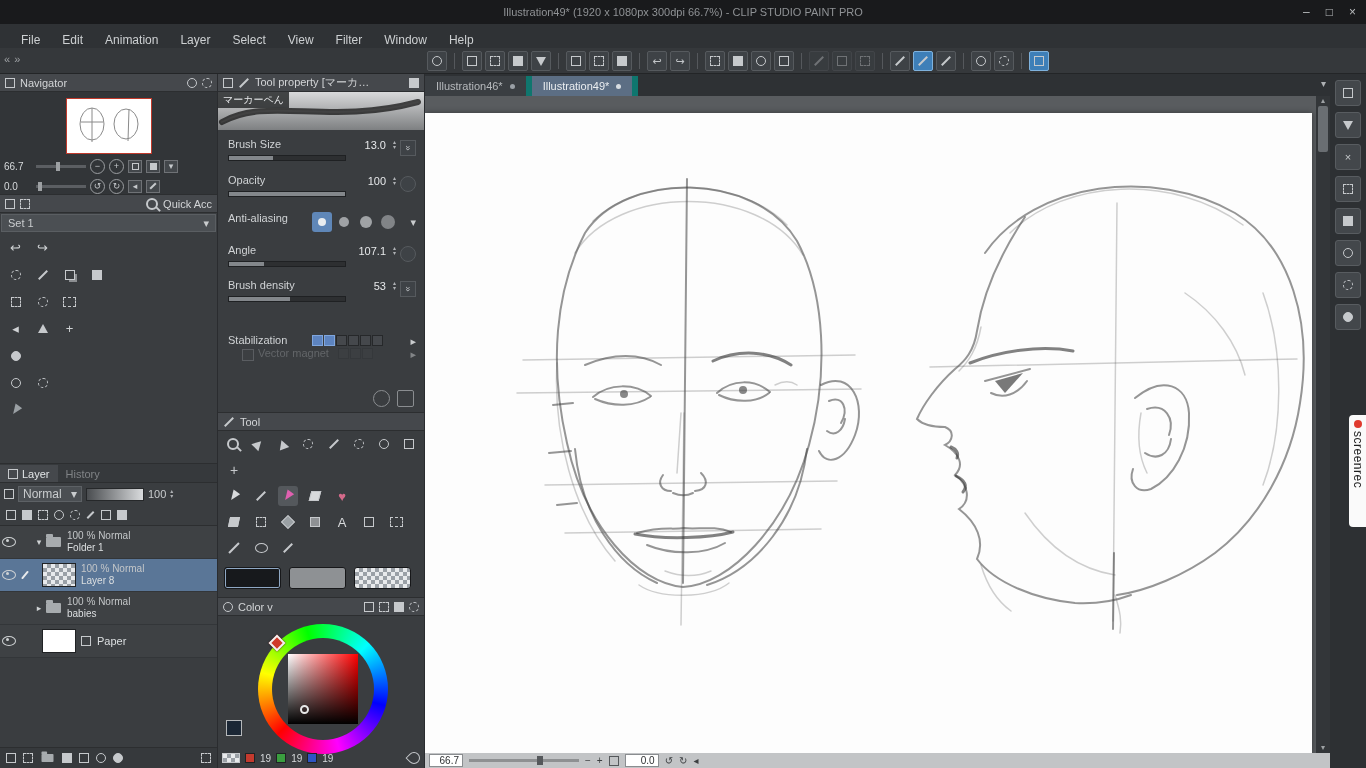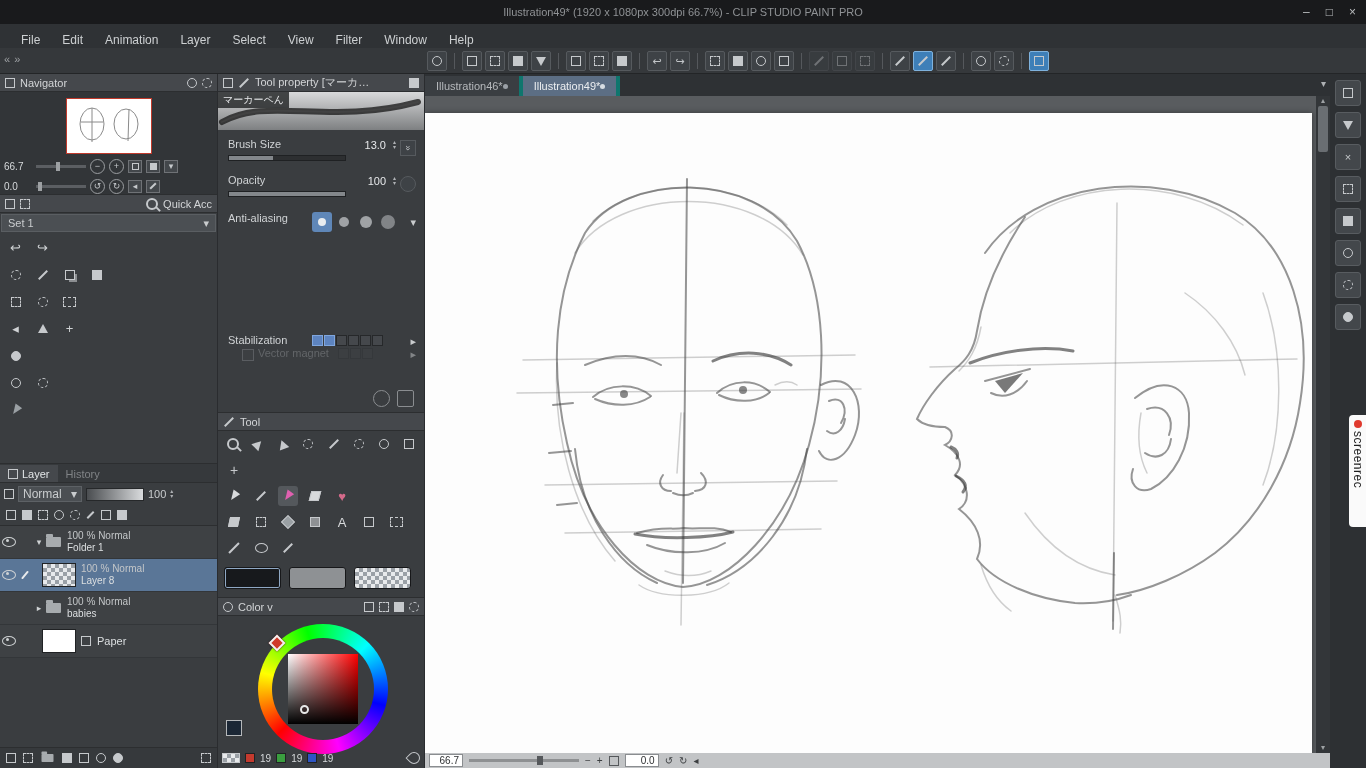--- a/index.html
+++ b/index.html
@@ -123,21 +123,21 @@
   .fgchip{position:absolute;left:8px;top:122px;width:16px;height:16px;background:#1b2735;border:1px solid #b5b8ba;box-sizing:border-box;}
   .rgb-row{position:absolute;left:4px;right:4px;bottom:3px;height:14px;display:flex;align-items:center;gap:5px;font-size:10px;color:#d5d8da;}
   .cchip{width:8px;height:8px;border:1px solid #202224;}
   .cchip.r{background:#c43a2e;}
   .cchip.g{background:#3a9e3f;}
   .cchip.b{background:#2e55c4;}
   .dropper{width:10px;height:10px;border:1px solid #c6c9cc;border-radius:50% 50% 50% 0;transform:rotate(45deg);}
   
   .canvas-area{position:absolute;left:425px;top:0;width:905px;height:694px;background:#595c5f;}
   .tabbar{position:absolute;left:0;top:0;right:0;height:22px;background:#2e3134;display:flex;align-items:flex-end;}
-  .tab{height:20px;display:flex;align-items:center;gap:0;padding:0 11px;background:#3a3e42;color:#b6b9bc;font-size:11px;border-right:4px solid #0f766e;}
+  .tab{height:20px;display:flex;align-items:center;gap:7px;padding:0 11px;background:#3a3e42;color:#b6b9bc;font-size:11px;border-right:6px solid #0f766e;}
   .tab.active{background:#5c6e84;color:#eaedf0;}
   .tabdot{width:5px;height:5px;border-radius:50%;background:#9aa0a6;}
   .tab.active .tabdot{background:#d7dde2;}
   .tab-more{position:absolute;right:4px;top:4px;color:#aeb1b4;font-size:10px;}
   .viewport{position:absolute;left:0;top:22px;right:14px;bottom:15px;background:#595c5f;overflow:hidden;}
   .page{position:absolute;left:0;top:17px;width:887px;height:640px;background:#fdfdfd;box-shadow:0 0 6px rgba(0,0,0,.4);}
   .vscroll{position:absolute;right:0;top:22px;width:14px;bottom:15px;background:#333639;display:flex;flex-direction:column;align-items:center;}
   .vthumb{position:absolute;top:10px;left:2px;width:10px;height:46px;background:#6a6e72;border-radius:2px;}
   .varrow{color:#9ea1a4;font-size:8px;line-height:10px;}
   .varrow.bottom{position:absolute;bottom:0;}
@@ -534,20 +534,46 @@
               <span class="aadot" style="width:10px;height:10px;"></span>
             </span>
           <span class="aa" style="left:128px;">
               <span class="aadot" style="width:12px;height:12px;"></span>
             </span>
           <span class="aa" style="left:150px;">
               <span class="aadot" style="width:14px;height:14px;opacity:.7;"></span>
             </span>
           <span style="position:absolute;right:0;top:4px;">▾</span>
         </div>
+        <div class="tpr" style="top:170px;">
+          <span class="lbl">Angle</span>
+          <span class="sld">
+              <span class="fillb" style="width:30%;"></span>
+            </span>
+          <span class="val">107.1</span>
+          <span class="spin">
+              <span>▴</span>
+              <span>▾</span>
+            </span>
+          <span class="xbtn round"></span>
+        </div>
+        <div class="tpr" style="top:205px;">
+          <span class="lbl">Brush density</span>
+          <span class="sld">
+              <span class="fillb" style="width:53%;"></span>
+            </span>
+          <span class="val">53</span>
+          <span class="spin">
+              <span>▴</span>
+              <span>▾</span>
+            </span>
+          <span class="xbtn">
+              <span class="rot90">»</span>
+            </span>
+        </div>
         <div class="tpr" style="top:260px;height:20px;text-align:right;">
           <span class="lbl">Stabilization</span>
           <span style="position:absolute;left:84px;top:1px;display:flex;gap:1px;">
             <span class="seg on"></span>
             <span class="seg on"></span>
             <span class="seg"></span>
             <span class="seg"></span>
             <span class="seg"></span>
             <span class="seg"></span>
           </span>

